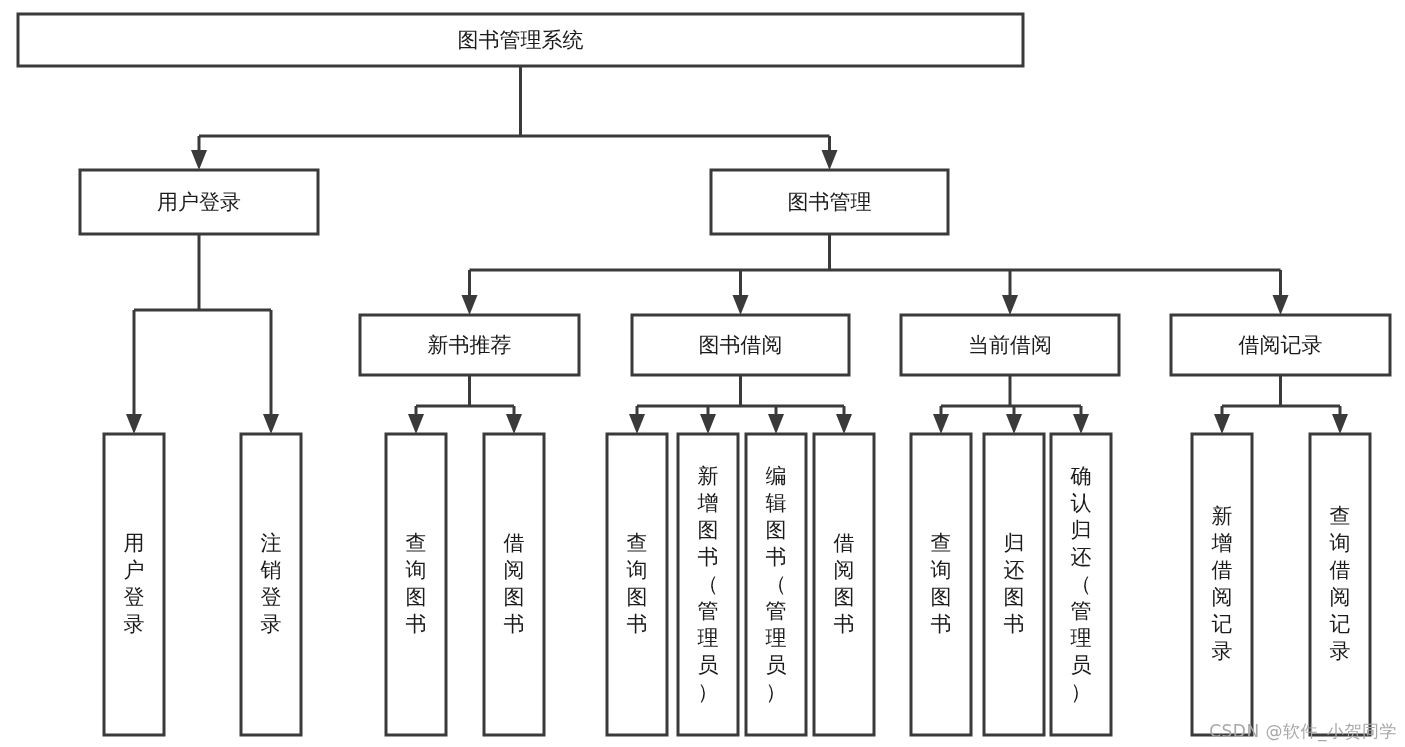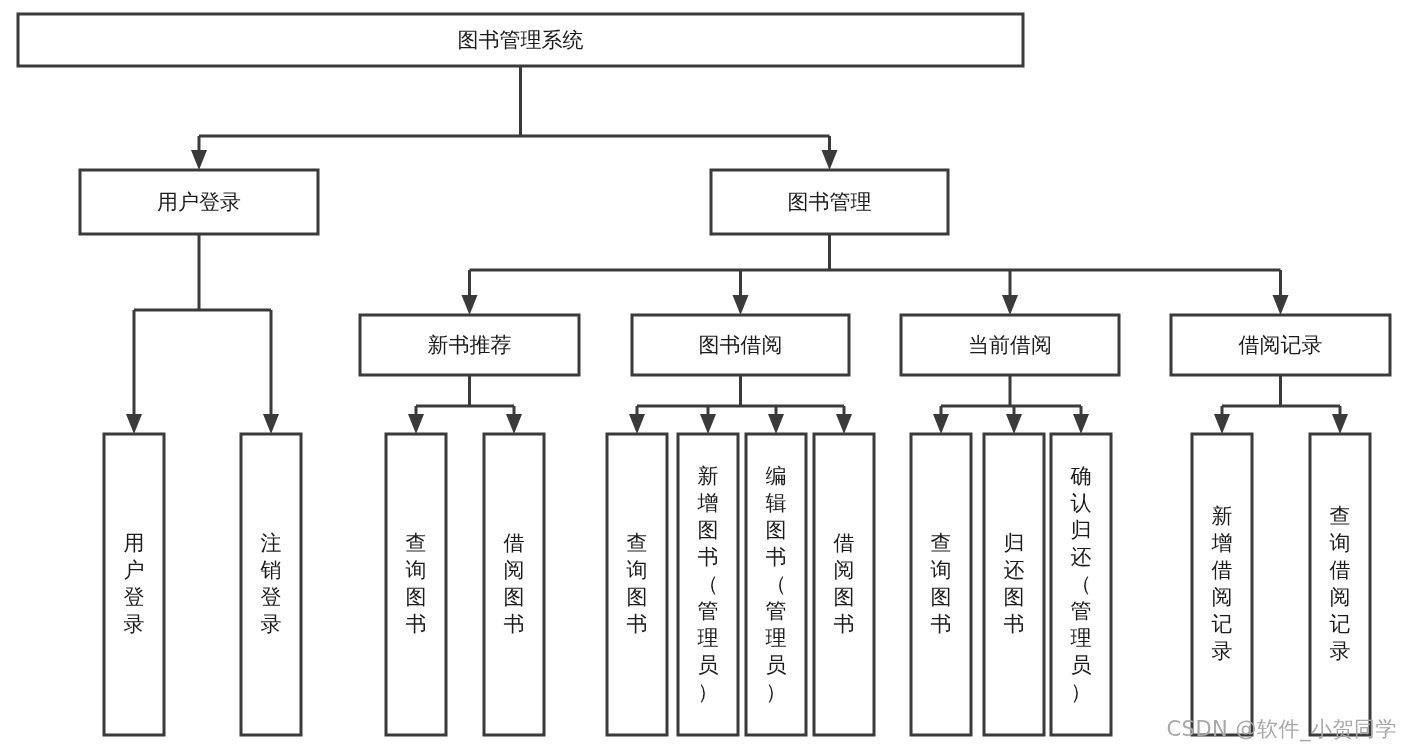--- a/index.html
+++ b/index.html
@@ -52,21 +52,21 @@
     font-family: "DejaVu Sans", "Liberation Sans", sans-serif;
     font-size: 21px;
     fill: #1b1b1b;
     text-anchor: middle;
   }
   .watermark {
     position: absolute;
     right: 8px;
     bottom: 4px;
     font-family: "DejaVu Sans", "Liberation Sans", sans-serif;
-    font-size: 21px;
+    font-size: 17px;
     color: #a8a8a8;
     letter-spacing: 0.5px;
     white-space: nowrap;
     user-select: none;
   }
 </style>
 </head>
 <body>
 
 <div id="diagram-root">

